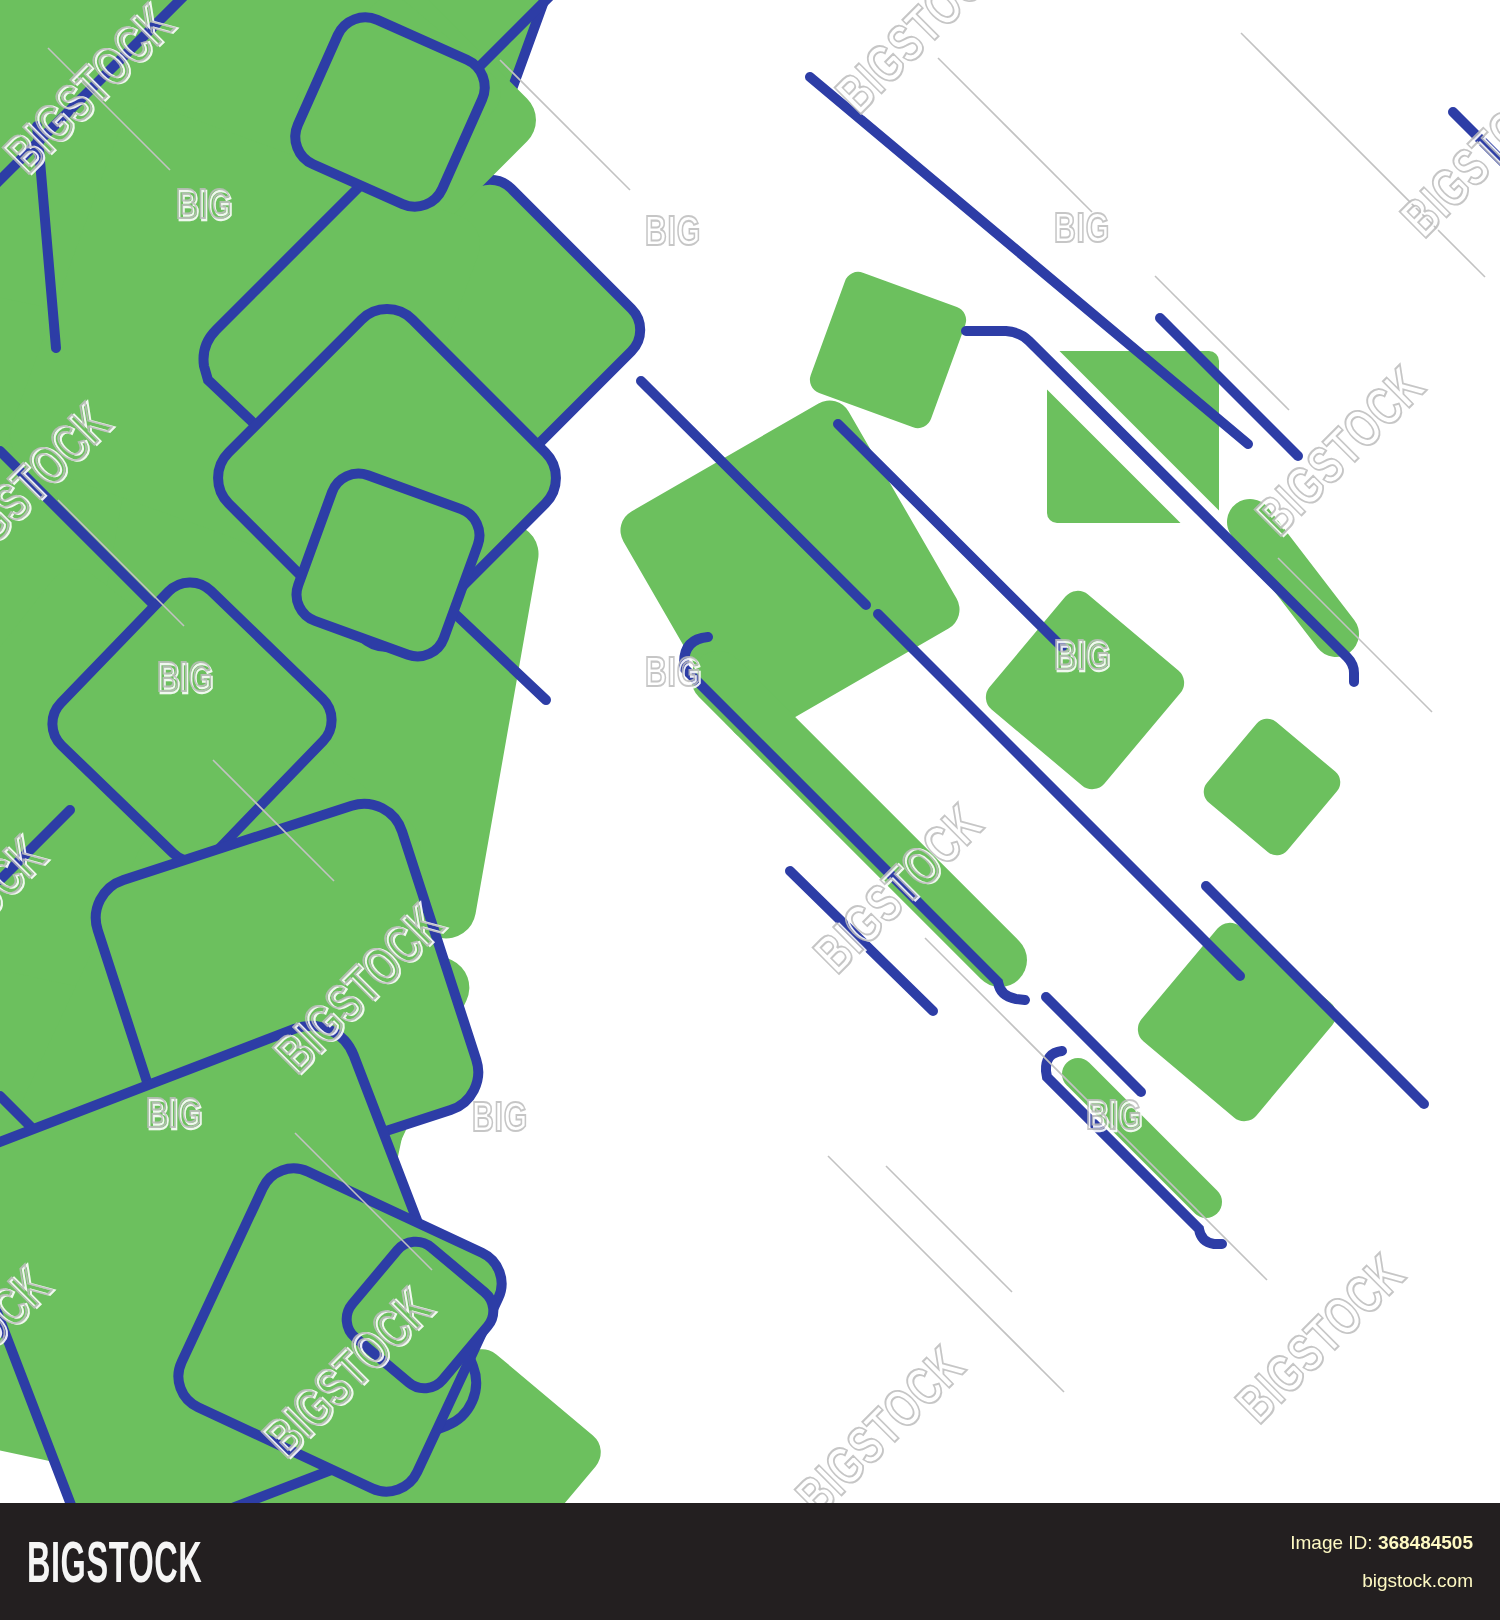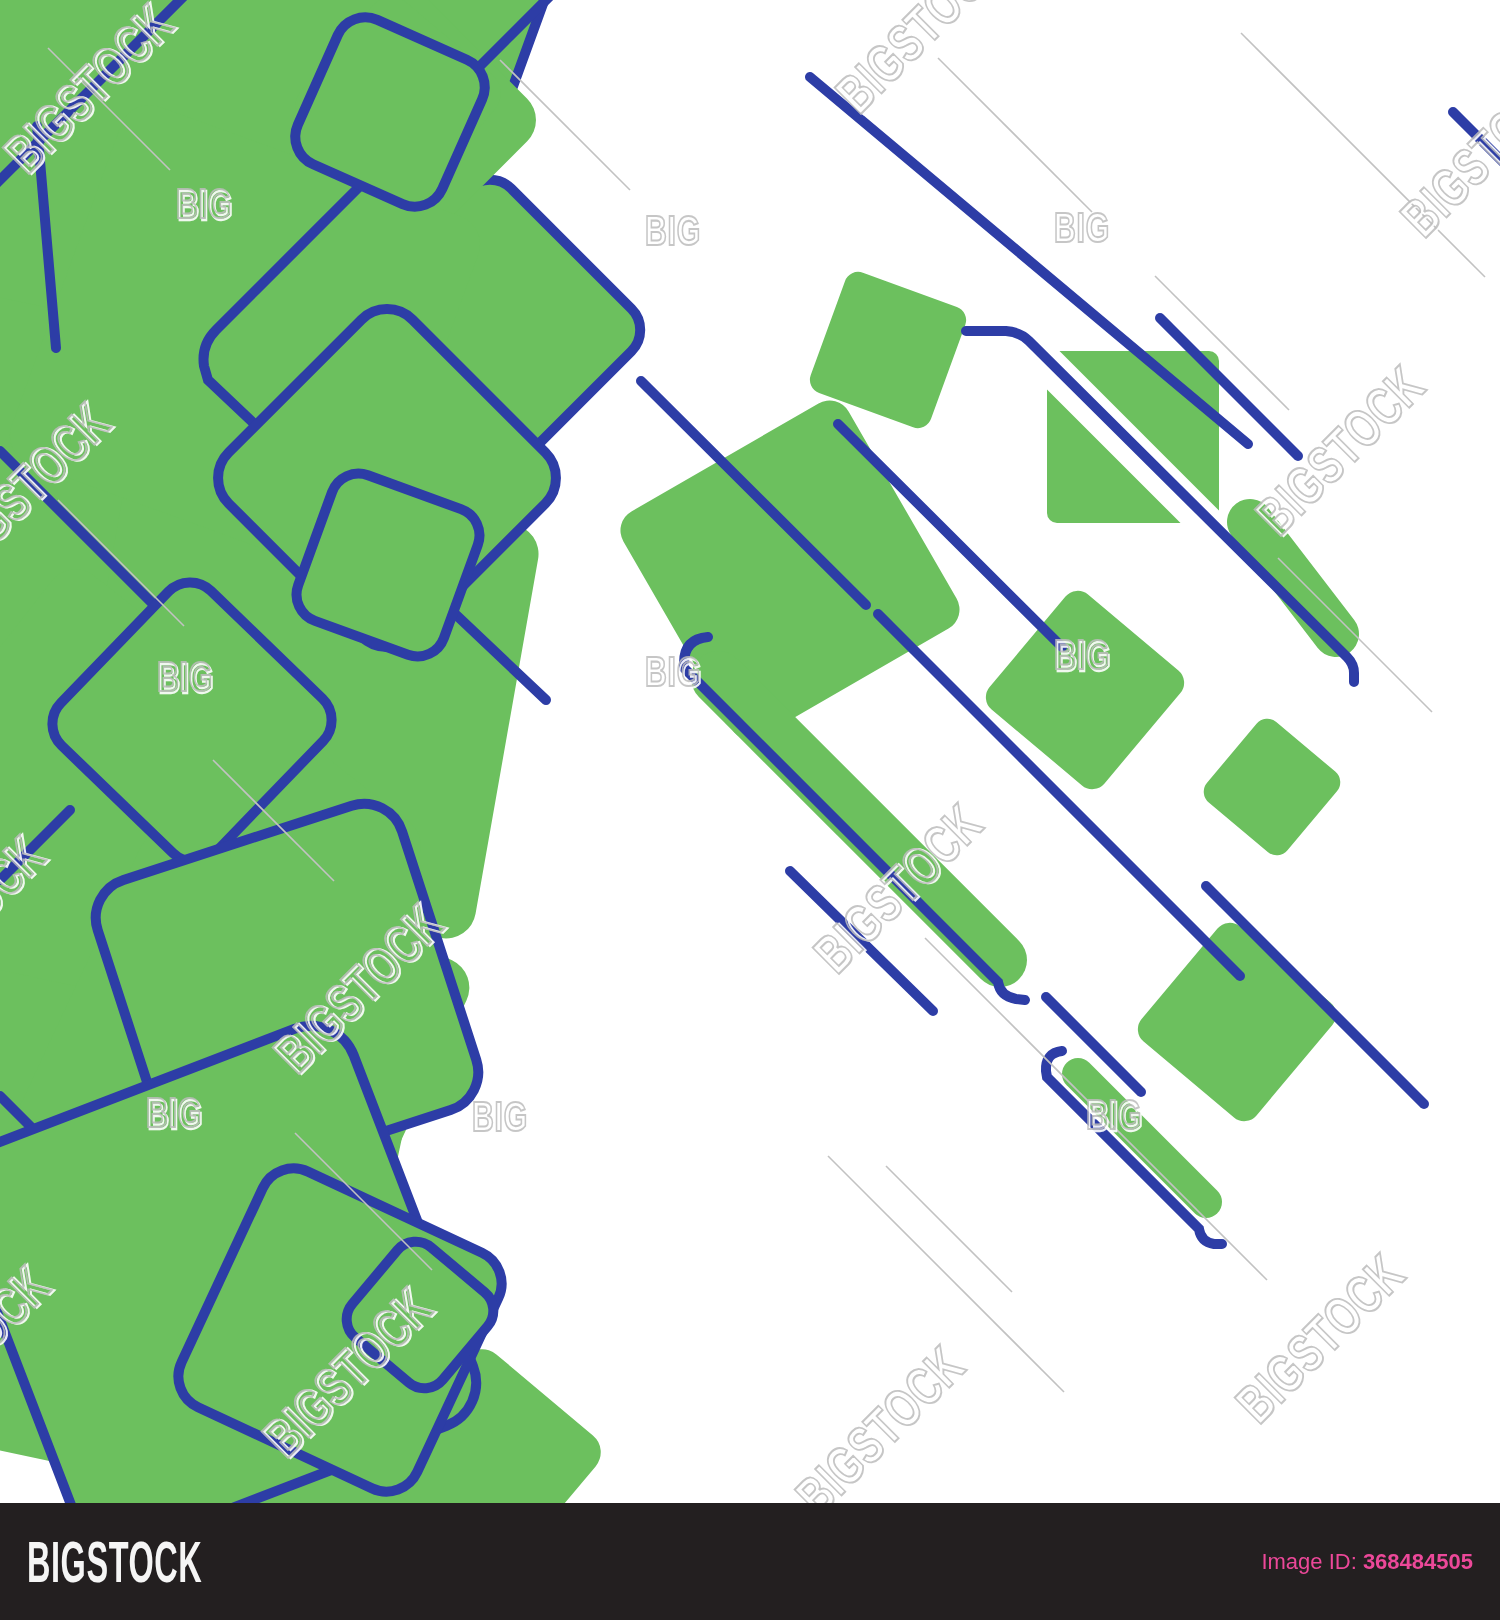--- a/index.html
+++ b/index.html
@@ -3,21 +3,21 @@
 <meta charset="utf-8">
 <style>
   html,body{margin:0;padding:0;background:#888;}
   .page{position:relative;width:1500px;height:1620px;background:#ffffff;overflow:hidden;
         font-family:"Liberation Sans", sans-serif;}
   .art{position:absolute;left:0;top:0;width:1500px;height:1503px;}
   .footer{position:absolute;left:0;top:1503px;width:1500px;height:117px;background:#231f20;
           display:flex;align-items:center;justify-content:space-between;}
   .logo{color:#f5f5f5;font-weight:700;font-size:58px;letter-spacing:1px;
         transform:scaleX(0.56);transform-origin:left center;margin-left:27px;white-space:nowrap;}
-  .meta{color:#ec4899;text-align:right;margin-right:27px;font-size:22px;line-height:38px;}
+  .meta{color:#fef9c3;text-align:right;margin-right:27px;font-size:19px;line-height:38px;}
   .meta .idnum{font-weight:700;}
 </style>
 </head>
 <body>
 
 <div class="page">
   <svg class="art" id="art" viewBox="0 0 1500 1503" xmlns="http://www.w3.org/2000/svg">
       <rect x="270" y="-80" width="250" height="250" rx="26" transform="rotate(20 395 45)" fill="#6cc05e" stroke="#2d3da6" stroke-width="10"></rect>
       <rect x="375" y="215" width="230" height="230" rx="30" transform="rotate(45 490 330)" fill="#6cc05e" stroke="#2d3da6" stroke-width="10"></rect>
       <rect x="-200" y="-190" width="620" height="620" rx="30" transform="rotate(45 110 120)" fill="#6cc05e" stroke="none" stroke-width="0"></rect>
@@ -119,15 +119,16 @@
       <text text-anchor="middle" dominant-baseline="central" transform="translate(500 1117) rotate(0) scale(0.72 1)" font-family="&quot;Liberation Sans&quot;, sans-serif" font-weight="700" font-size="42" fill="none" letter-spacing="1" stroke="#ffffff" stroke-width="2.4" dx="2" dy="2" opacity="0.9">BIG</text>
       <text text-anchor="middle" dominant-baseline="central" transform="translate(500 1117) rotate(0) scale(0.72 1)" font-family="&quot;Liberation Sans&quot;, sans-serif" font-weight="700" font-size="42" fill="none" letter-spacing="1" stroke="#bdbdbd" stroke-width="2.1" opacity="0.85">BIG</text>
       <text text-anchor="middle" dominant-baseline="central" transform="translate(1114 1115) rotate(0) scale(0.72 1)" font-family="&quot;Liberation Sans&quot;, sans-serif" font-weight="700" font-size="42" fill="none" letter-spacing="1" stroke="#ffffff" stroke-width="2.4" dx="2" dy="2" opacity="0.9">BIG</text>
       <text text-anchor="middle" dominant-baseline="central" transform="translate(1114 1115) rotate(0) scale(0.72 1)" font-family="&quot;Liberation Sans&quot;, sans-serif" font-weight="700" font-size="42" fill="none" letter-spacing="1" stroke="#bdbdbd" stroke-width="2.1" opacity="0.85">BIG</text>
     </svg>
 
   <div class="footer">
     <div class="logo">BIGSTOCK</div>
     <div class="meta">
       <div><span>Image ID:</span> <span class="idnum">368484505</span></div>
+      <div>bigstock.com</div>
     </div>
   </div>
 </div>
 
 </body></html>

